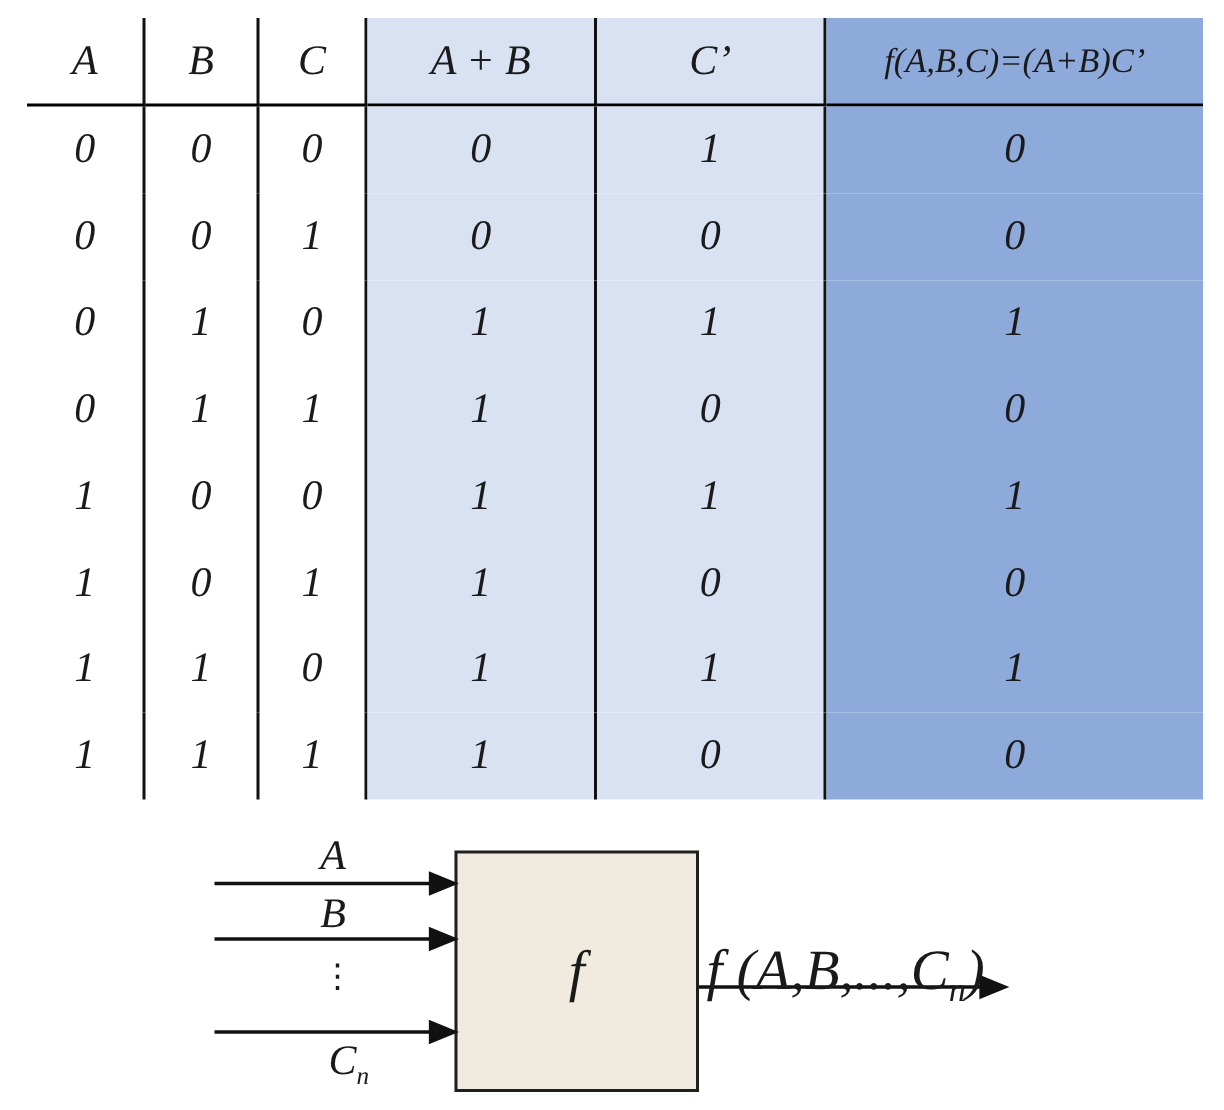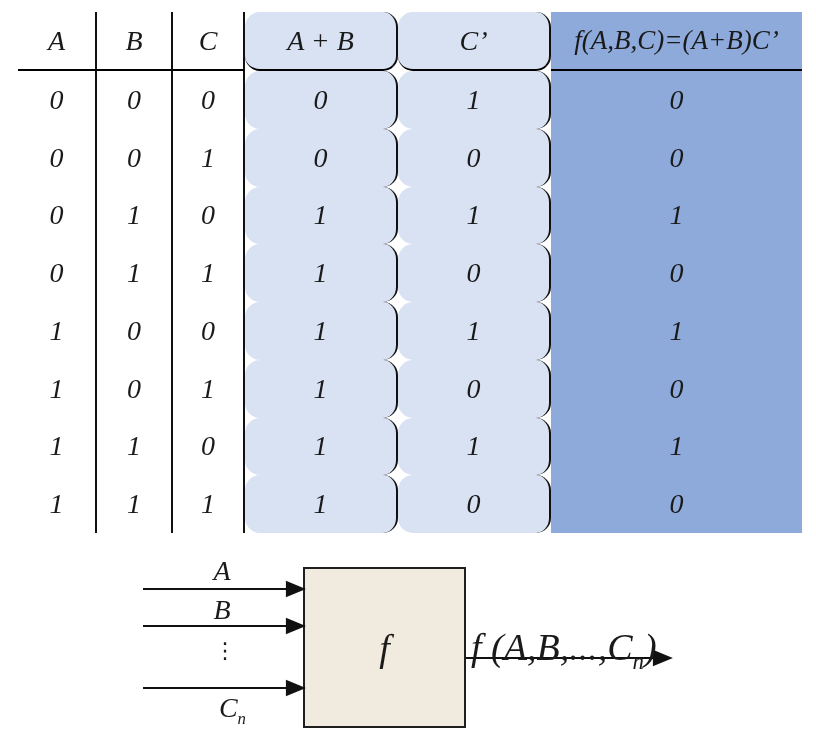--- a/index.html
+++ b/index.html
@@ -14,23 +14,23 @@
     grid-template-columns:79px 76px 72px 153px 153px 251px;
     grid-template-rows:59px repeat(8,57.75px);
   }
   .th,.td{
     display:flex;align-items:center;justify-content:center;
     font-style:italic;font-size:28px;line-height:1;
     box-sizing:border-box;white-space:nowrap;
   }
   .c0,.c1,.c2,.c3,.c4{border-right:2px solid #111;}
   .th{border-bottom:2px solid #000;}
-  .c3,.c4{background:var(--light_blue,#D9E2F3);border-radius:15px;}
+  .c3,.c4{background:var(--light_blue,#D9E2F3);}
   .c5{background:var(--dark_blue,#8EAADB);}
-  .th.c5{font-size:27px;}
+  .th.c5{font-size:23px;}
   
   .fn-box{
     position:absolute;left:303px;top:567px;width:163px;height:161px;
     box-sizing:border-box;background:var(--box_fill,#F0EBDE);
     border:2.5px solid #1f1f1f;
     display:flex;align-items:center;justify-content:center;
   }
   .fn-box span{font-style:italic;font-size:38px;}
   .arrows{position:absolute;left:0;top:540px;width:816px;height:200px;}
   .sig-label{

